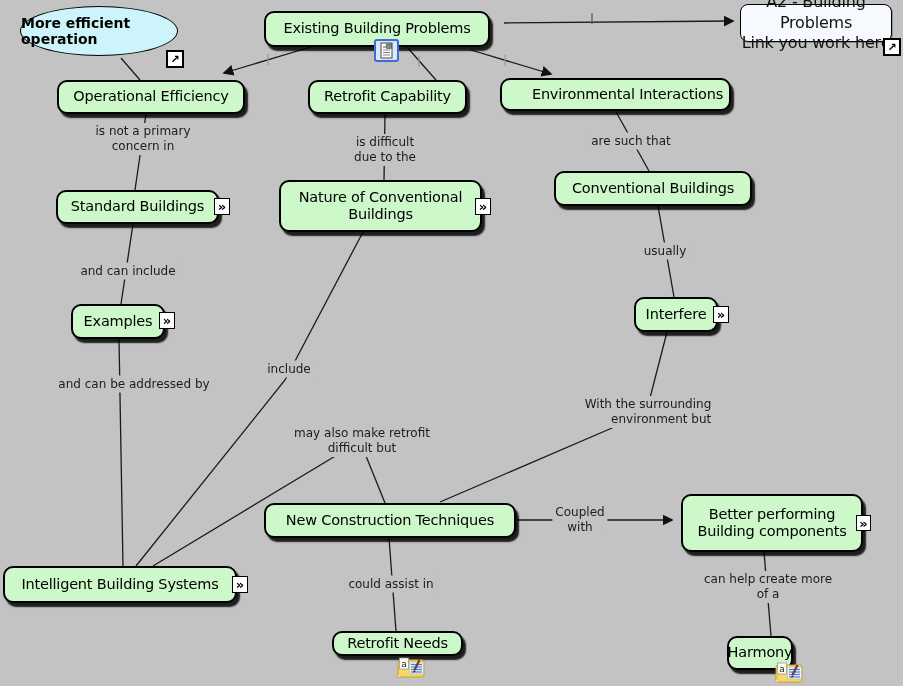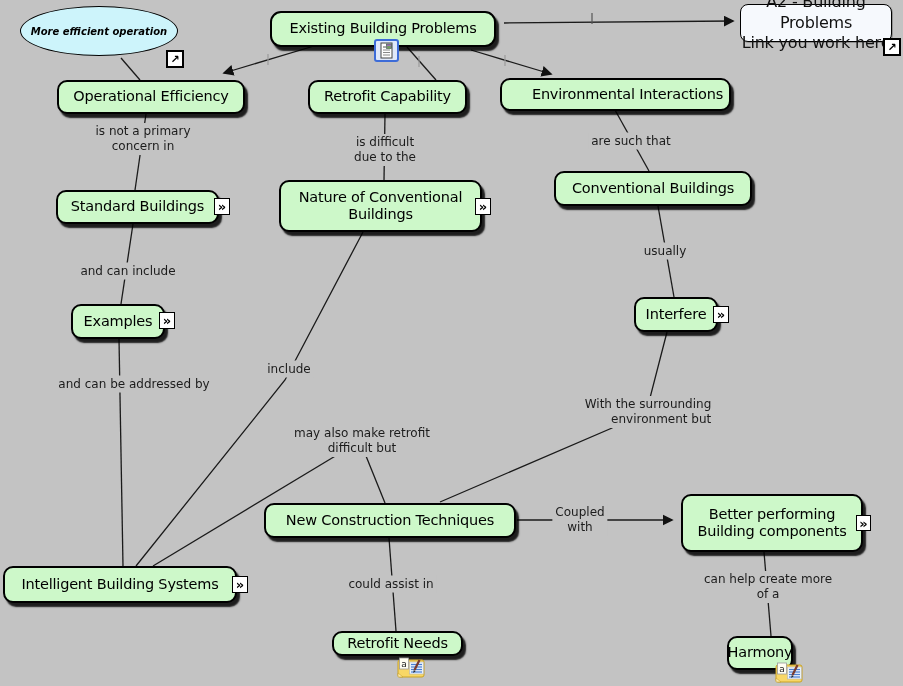--- a/index.html
+++ b/index.html
@@ -18,21 +18,21 @@
   }
   .phrase{
     position:absolute;transform:translate(-50%,-50%);
     background:#c3c3c3;color:#1c1c1c;font-size:12px;line-height:1.25;
     text-align:center;white-space:pre-line;padding:1px 3px;z-index:2;
   }
   .ellipse-node{
     position:absolute;box-sizing:border-box;border-radius:50%;
     background:#cdf4fb;border:1.5px solid #000;
     display:flex;align-items:center;justify-content:center;text-align:left;
-    font-size:10px;font-weight:bold;color:#000;z-index:3;font-style:italic;
+    font-size:14px;font-weight:bold;color:#000;z-index:3;
   }
   .note-box{
     position:absolute;box-sizing:border-box;
     background:#f6f9fd;border:1.3px solid #000;border-radius:8px;
     box-shadow:1px 1px 0 rgba(0,0,0,0.25);
     display:flex;align-items:center;justify-content:center;text-align:center;
     font-size:16px;letter-spacing:-0.2px;color:#111;line-height:1.3;
     white-space:pre-line;z-index:3;
   }
   .chev{
@@ -99,21 +99,21 @@
   <div class="phrase" style="left:289px;top:369px;">include</div>
   <div class="phrase" style="left:362px;top:441px;">may also make retrofit
 difficult but</div>
   <div class="phrase" style="left:648px;top:412px;text-align:right;">With the surrounding
 environment but</div>
   <div class="phrase" style="left:391px;top:584px;">could assist in</div>
   <div class="phrase" style="left:580px;top:520px;">Coupled
 with</div>
   <div class="phrase" style="left:768px;top:587px;">can help create more of a</div>
 
-  <div class="node" style="left:270px;top:11px;width:226px;height:36px;border-radius:11px;">Existing Building Problems</div>
+  <div class="node" style="left:264px;top:11px;width:226px;height:36px;">Existing Building Problems</div>
   <div class="node" style="left:57px;top:80px;width:188px;height:34px;">Operational Efficiency</div>
   <div class="node" style="left:308px;top:80px;width:159px;height:34px;">Retrofit Capability</div>
   <div class="node" style="left:500px;top:78px;width:231px;height:33px;padding-left:24px;">Environmental Interactions</div>
   <div class="node" style="left:56px;top:190px;width:163px;height:34px;">Standard Buildings</div>
   <div class="node" style="left:279px;top:180px;width:203px;height:52px;">Nature of Conventional
 Buildings</div>
   <div class="node" style="left:554px;top:171px;width:198px;height:35px;">Conventional Buildings</div>
   <div class="node" style="left:71px;top:304px;width:94px;height:35px;">Examples</div>
   <div class="node" style="left:634px;top:297px;width:84px;height:35px;">Interfere</div>
   <div class="node" style="left:264px;top:503px;width:252px;height:35px;">New Construction Techniques</div>

